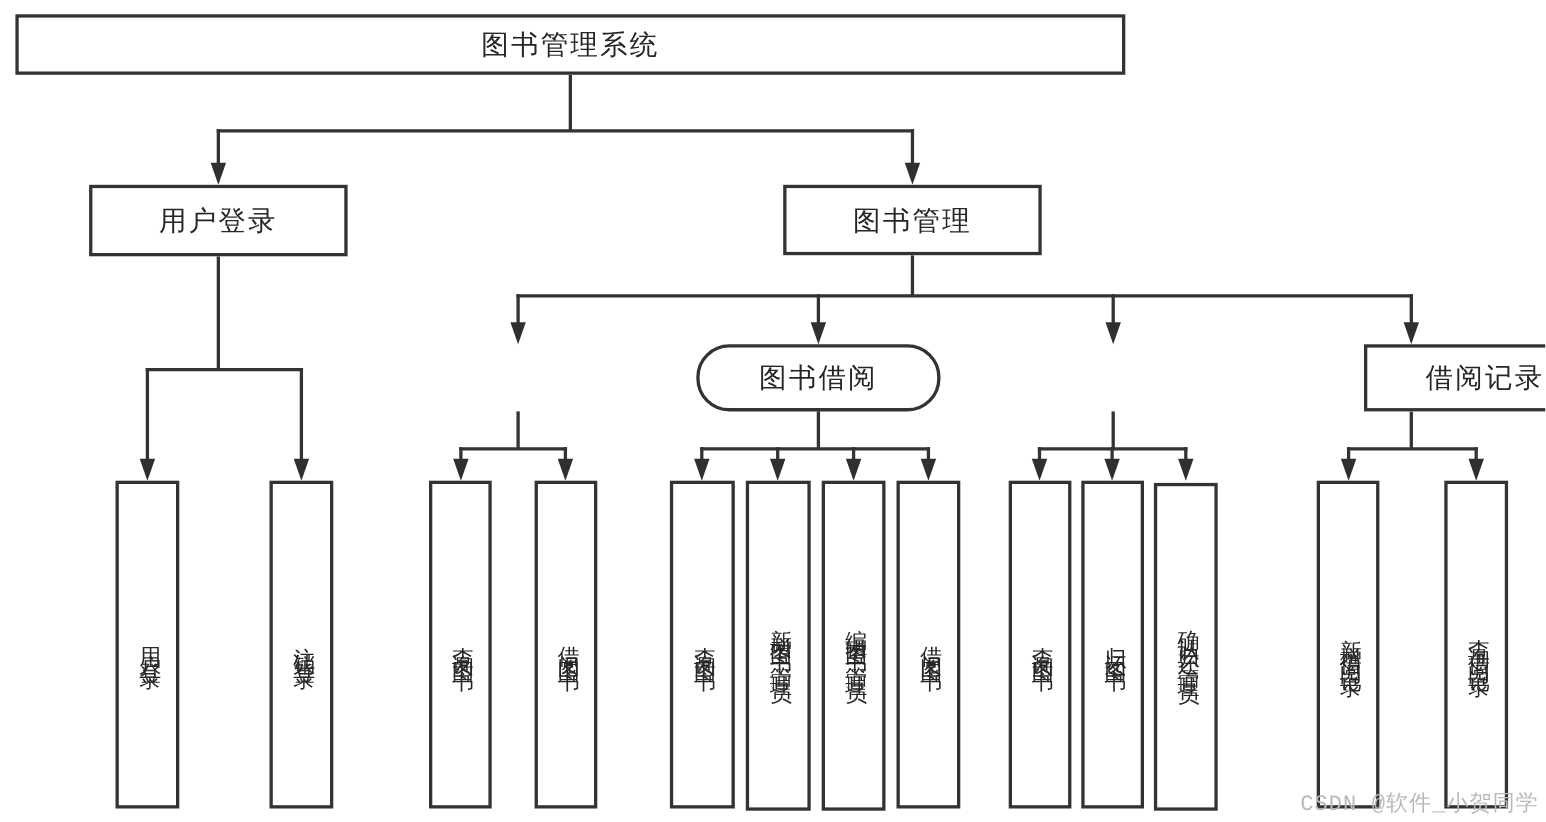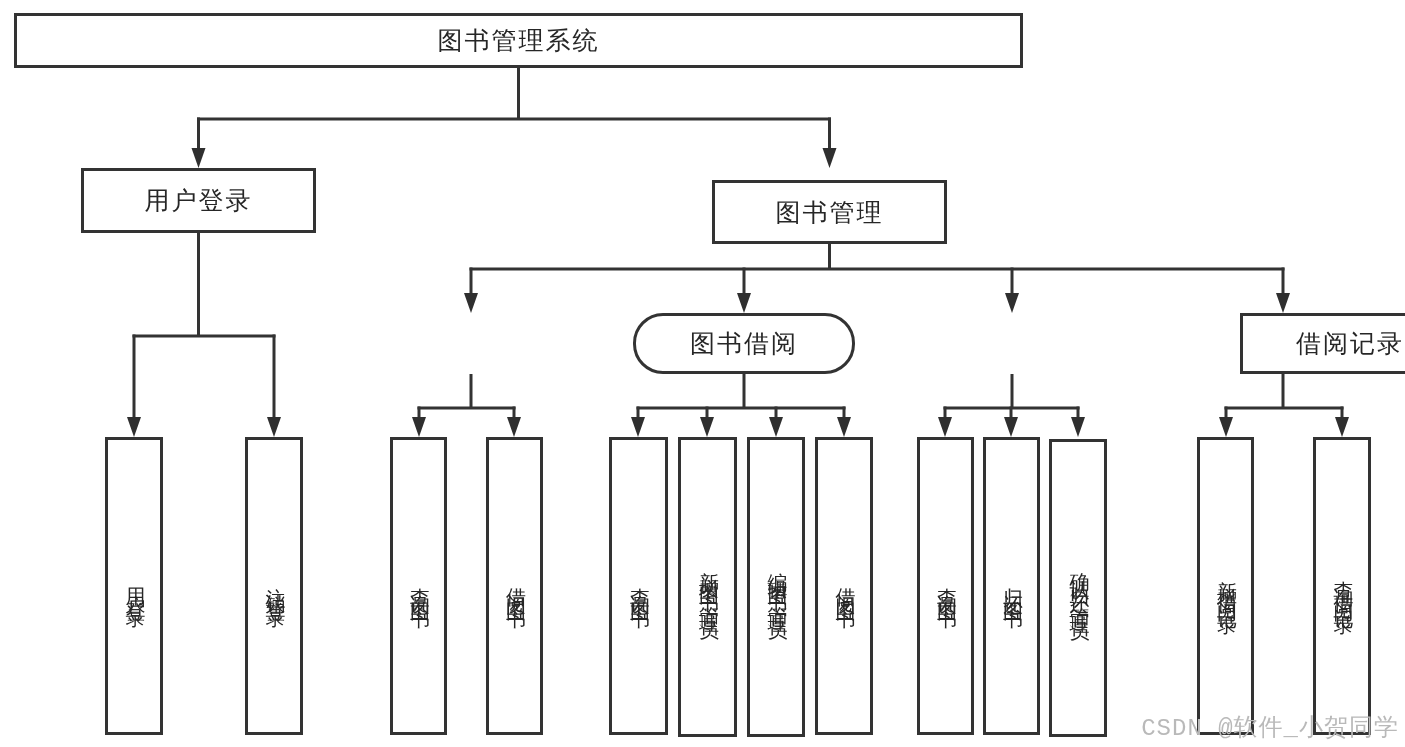--- a/index.html
+++ b/index.html
@@ -36,21 +36,21 @@
     text-orientation: mixed;
     font-size: 20px;
     letter-spacing: 7px;
     line-height: 1.1;
     white-space: nowrap;
   }
   .watermark {
     position: absolute;
     right: 6px;
     bottom: 4px;
-    font-size: 24px;
+    font-size: 20px;
     color: #b9b9b9;
     letter-spacing: 1px;
     white-space: nowrap;
     pointer-events: none;
   }
 </style>
 </head>
 <body>
 
 <div class="stage">
@@ -121,21 +121,21 @@
     </g>
   </svg>
 
   <div class="node" style="left:14px; top:13px; width:1009px; height:55px;">
     <span class="hlabel">图书管理系统</span>
   </div>
 
   <div class="node" style="left:81px; top:168px; width:235px; height:65px;">
     <span class="hlabel">用户登录</span>
   </div>
-  <div class="node" style="left:712px; top:180px; width:235px; height:64px;">
+  <div class="node" style="left:712px; top:168px; width:235px; height:64px;">
     <span class="hlabel">图书管理</span>
   </div>
 
   <div class="node" style="left:633px; top:313px; width:222px; height:61px;border-radius:30px;">
     <span class="hlabel">图书借阅</span>
   </div>
   <div class="node" style="left:1240px; top:313px; width:220px; height:61px;">
     <span class="hlabel">借阅记录</span>
   </div>
 

